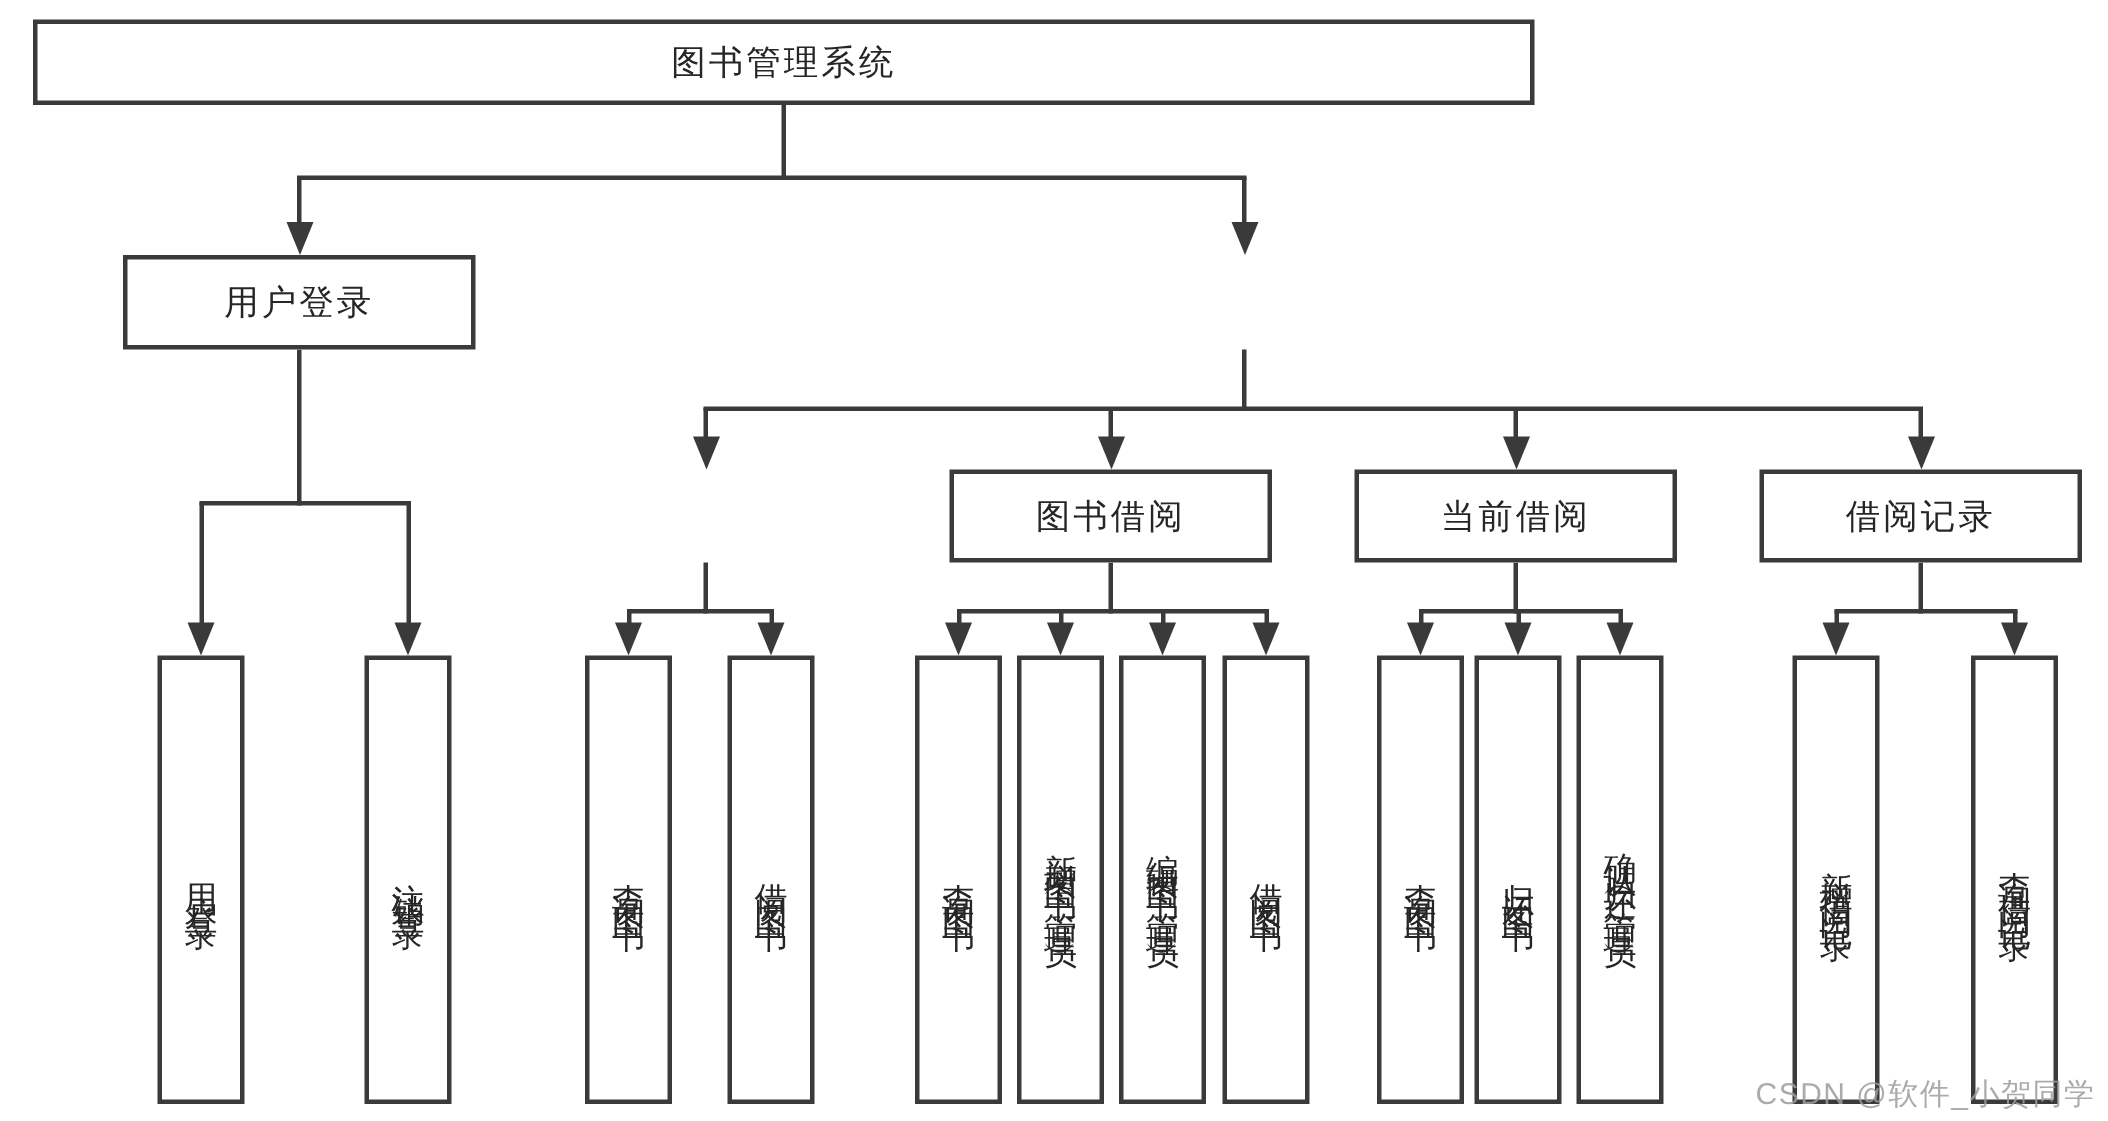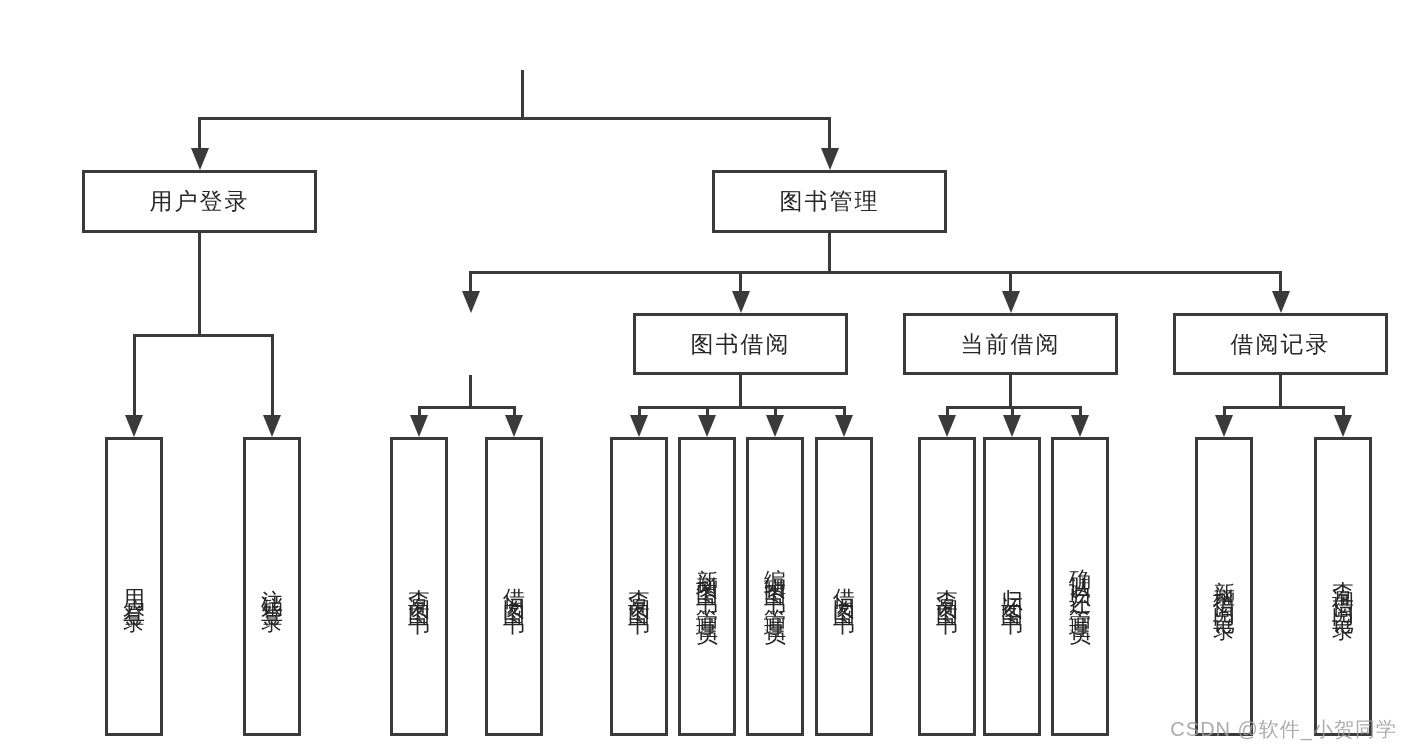--- a/index.html
+++ b/index.html
@@ -58,25 +58,25 @@
     z-index: 3;
     white-space: nowrap;
     text-align: center;
   }
 </style>
 </head>
 <body>
 
 <div id="canvas">
   <div class="watermark" style="color: rgb(157, 157, 157);">CSDN @软件_小贺同学</div>
+<div class="node horizontal" style="left: 22px; top: 13px; width: 1001px; height: 57px;">
+      <span>图书管理系统</span>
+    </div>
     <div class="node horizontal" style="left: 82px; top: 170px; width: 235px; height: 63px;">
       <span>用户登录</span>
-    </div>
-    <div class="node horizontal" style="left: 712px; top: 170px; width: 235px; height: 63px;">
-      <span>图书管理</span>
     </div>
     <div class="node horizontal" style="left: 633px; top: 313px; width: 215px; height: 62px;">
       <span>图书借阅</span>
     </div>
     <div class="node horizontal" style="left: 903px; top: 313px; width: 215px; height: 62px;">
       <span>当前借阅</span>
     </div>
     <div class="node horizontal" style="left: 1173px; top: 313px; width: 215px; height: 62px;">
       <span>借阅记录</span>
     </div>

